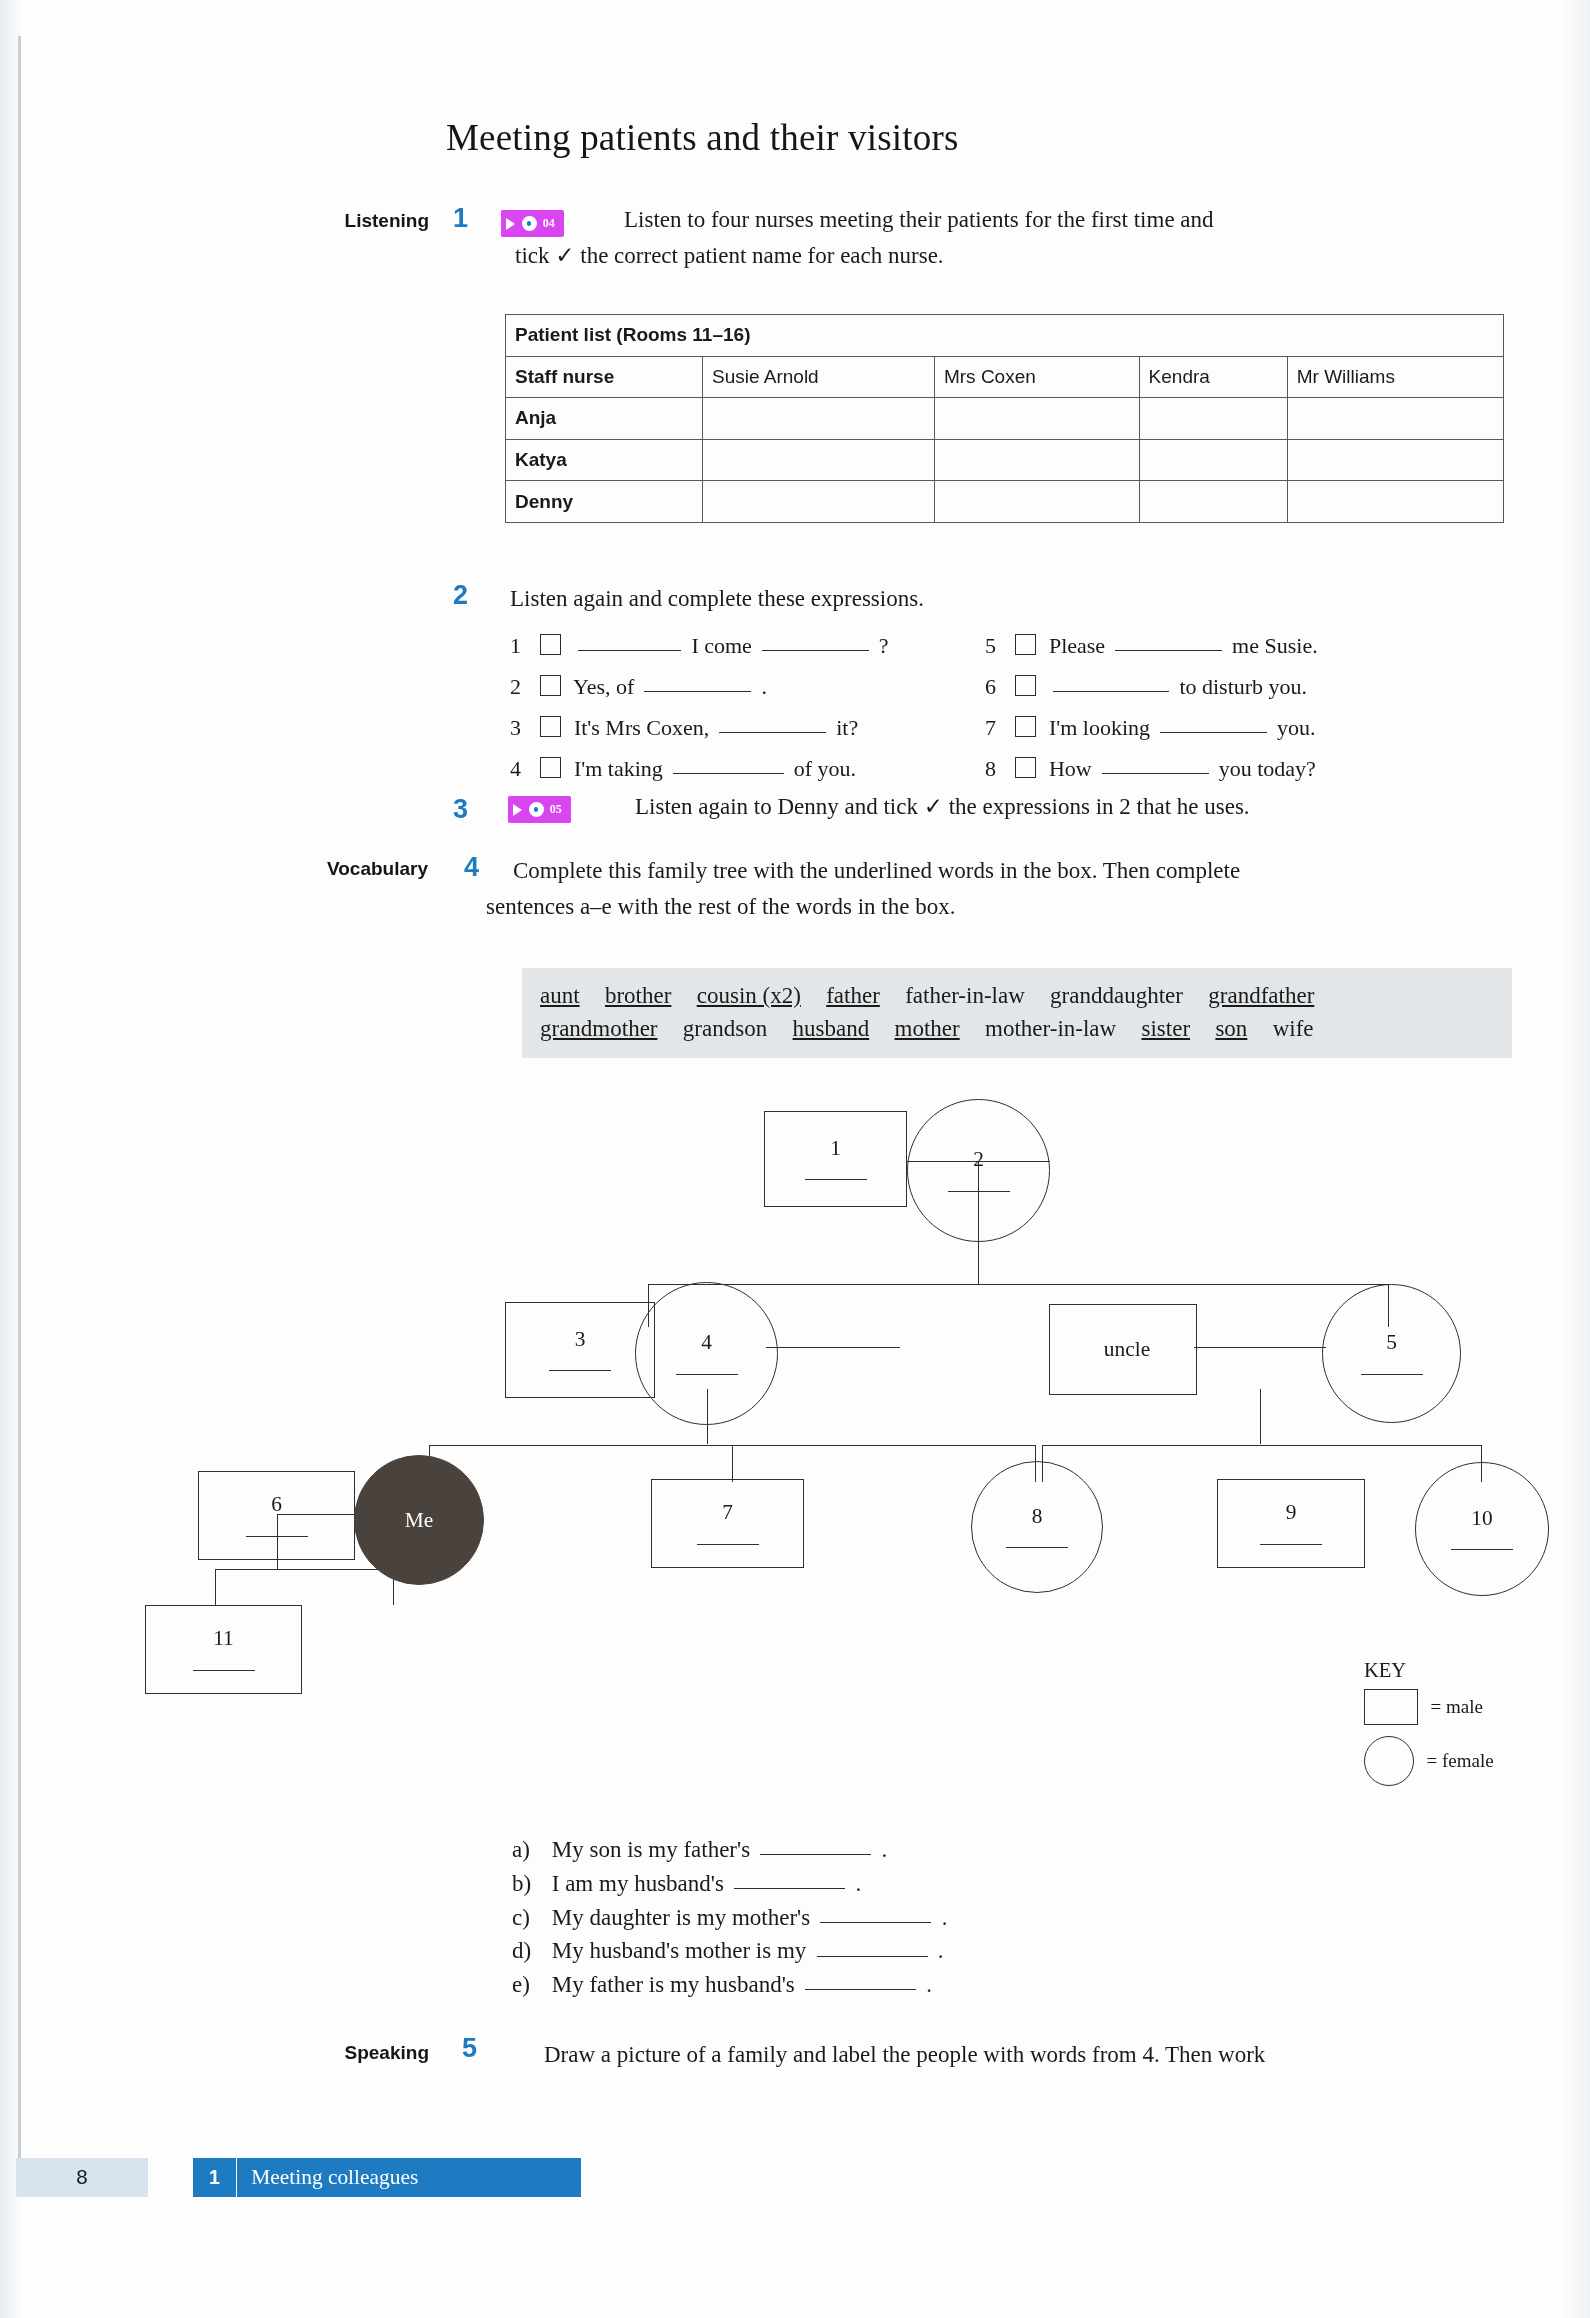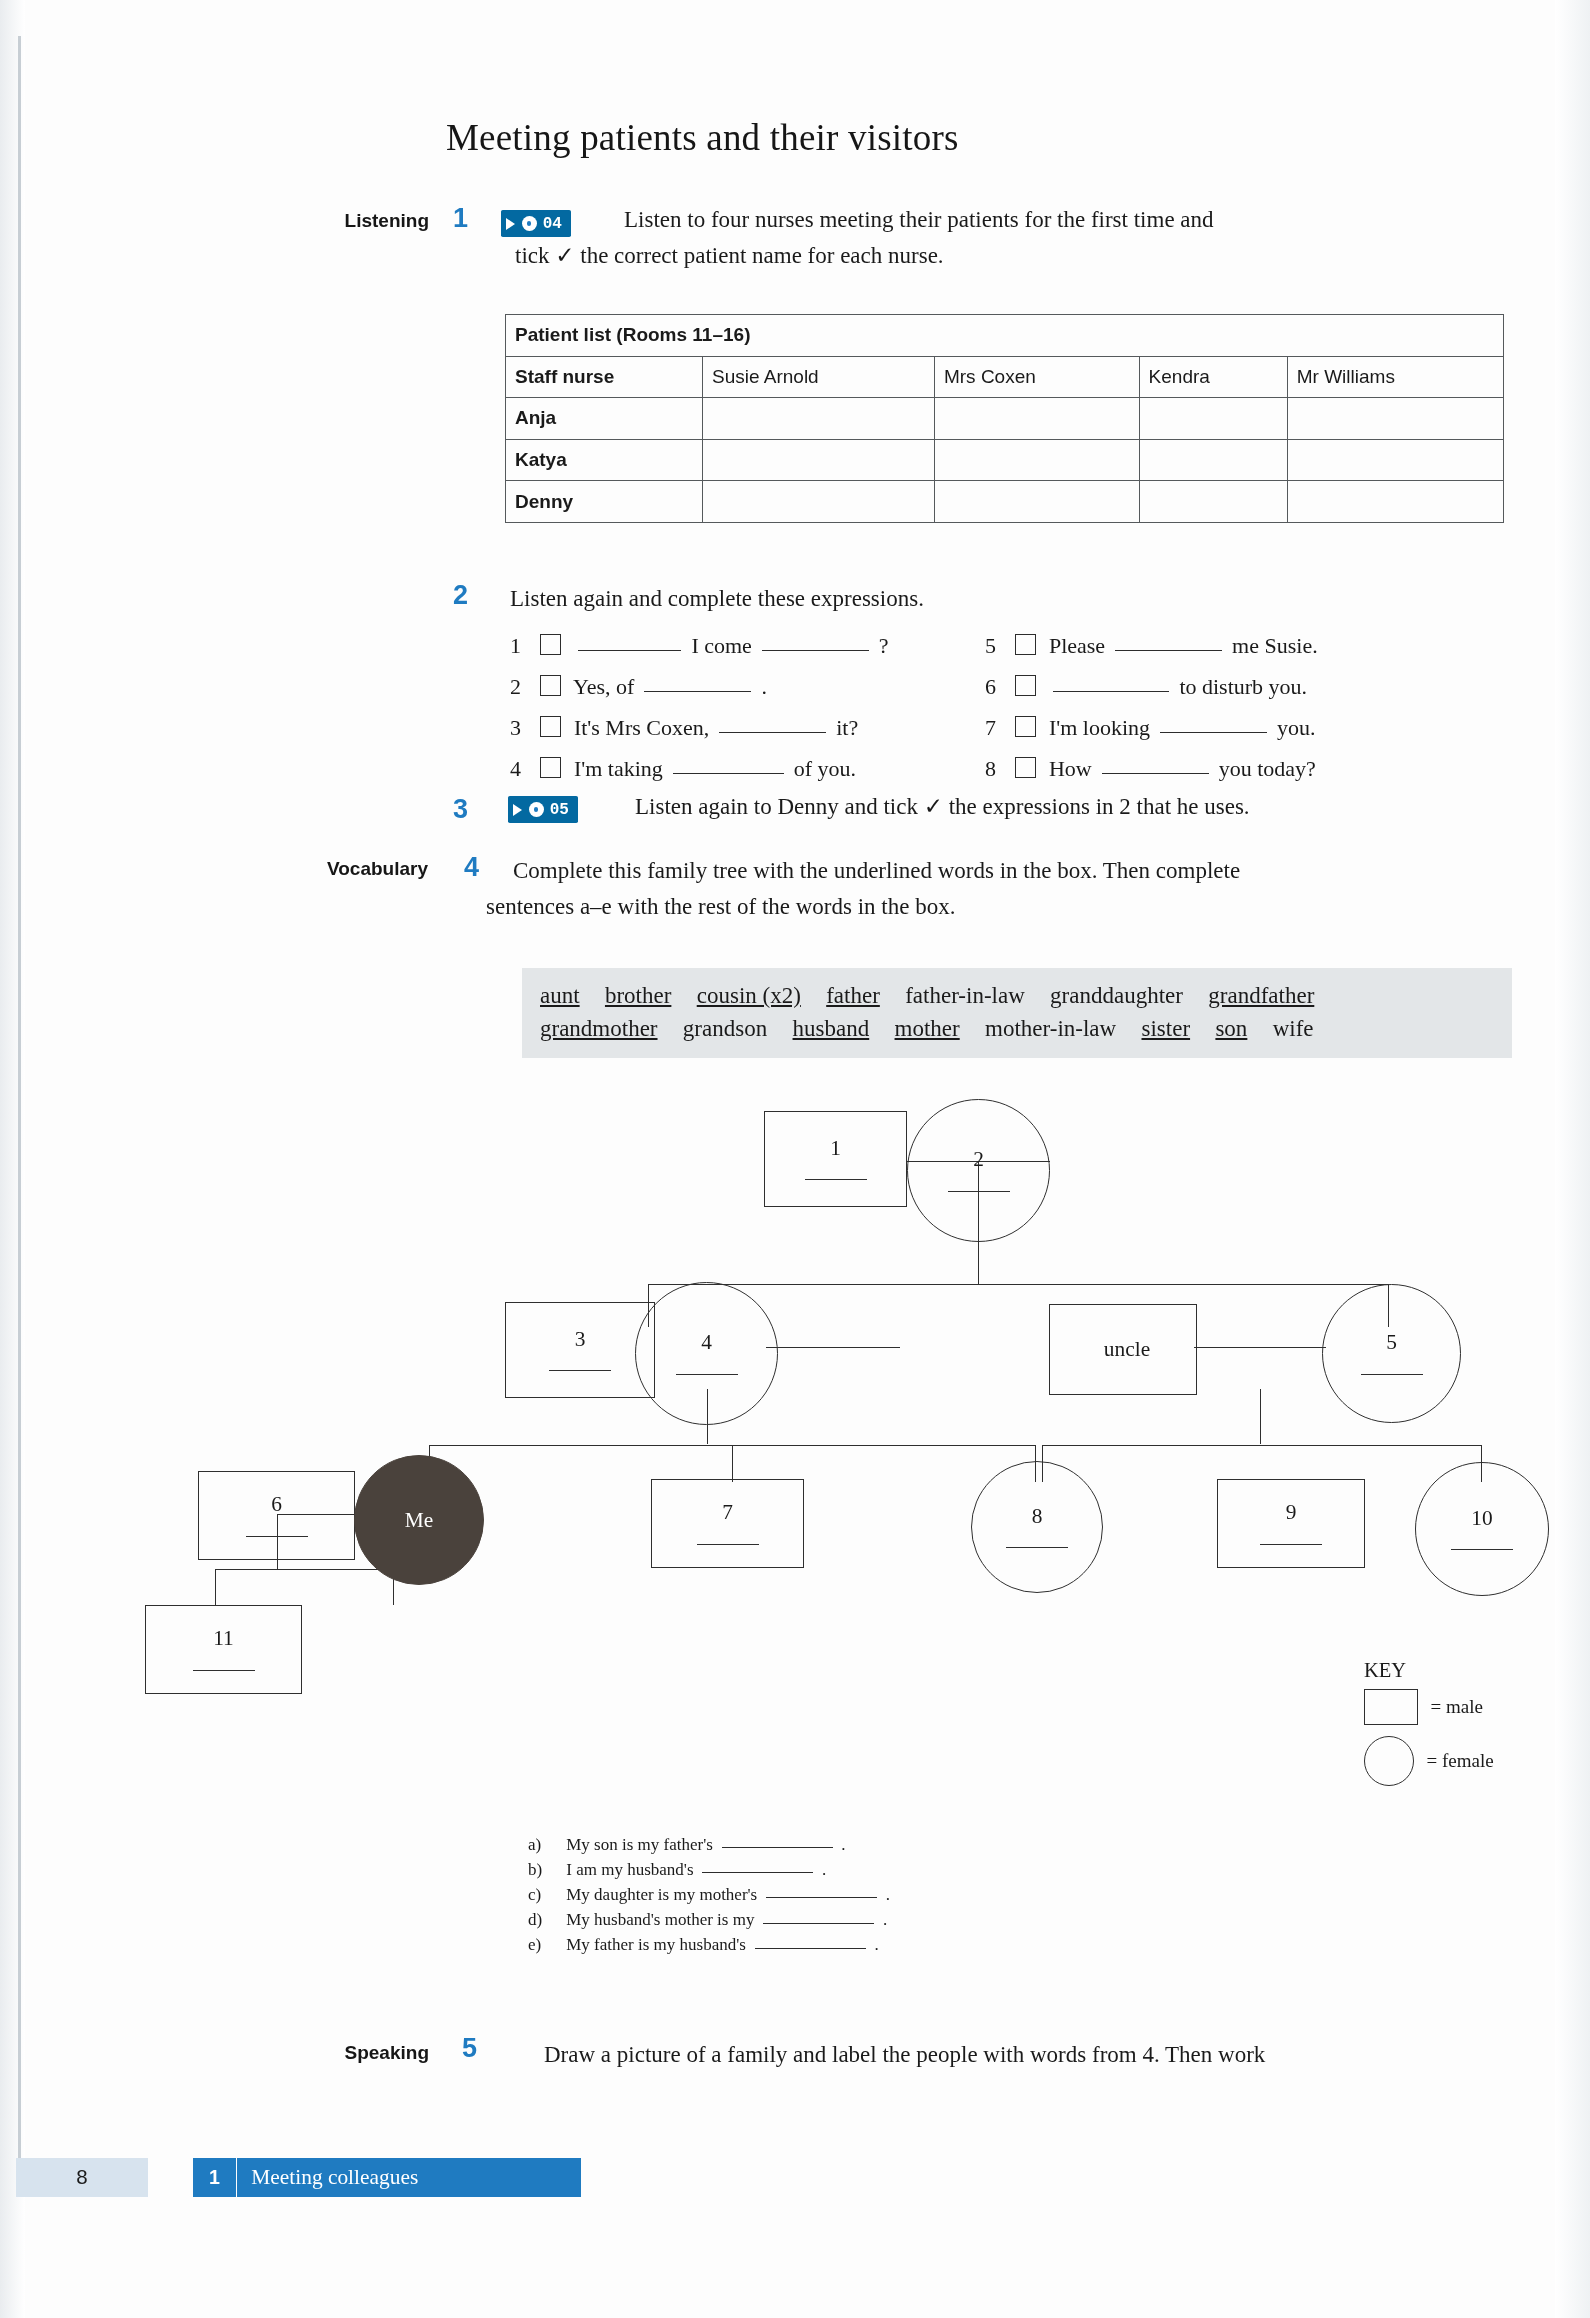--- a/index.html
+++ b/index.html
@@ -74,28 +74,28 @@
     line-height: 1.30;
     color: #1a1a1a;
   }
 
   
   .audio-badge {
     position: absolute;
     display: inline-flex;
     align-items: center;
     gap: 6.2px;
-    background: #0369a1;
+    background: #d946ef;
     color: #ffffff;
     height: 27px;
     padding: 0 9px 0 5.4px;
     border-radius: 1.8px;
-    font-family: Liberation Mono, monospace;
+    font-family: Liberation Serif, serif;
     font-weight: bold;
-    font-size: 16px;
+    font-size: 12px;
   }
   .audio-badge .tri {
     width: 0; height: 0;
     border-left: 9.8px solid #ffffff;
     border-top: 6.2px solid transparent;
     border-bottom: 6.2px solid transparent;
   }
   .audio-badge .disc {
     width: 15px; height: 15px;
     border-radius: 50%;
@@ -223,22 +223,22 @@
   }
   .key-title { font-size: 20.5px; margin-bottom: 7.1px; }
   .key-row { display: flex; align-items: center; gap: 12.5px; margin-bottom: 10.7px; }
   .key-sq { width: 52px; height: 34px; border: 1.2px solid #2f2f2f; }
   .key-ci { width: 48px; height: 48px; border: 1.2px solid #2f2f2f; border-radius: 50%; }
   .key-txt { font-size: 19px; }
 
   
   .sentences {
     position: absolute;
-    left: 528px; top: 1833px;
-    font-size: 17px;
+    left: 512px; top: 1833px;
+    font-size: 23px;
     line-height: 1.47;
   }
   .sentences .s { white-space: nowrap; }
   .sentences .alpha { display: inline-block; width: 34px; }
 
   
   .footer-pagebox {
     position: absolute;
     left: 16px; top: 2158px;
     width: 132px; height: 39px;

